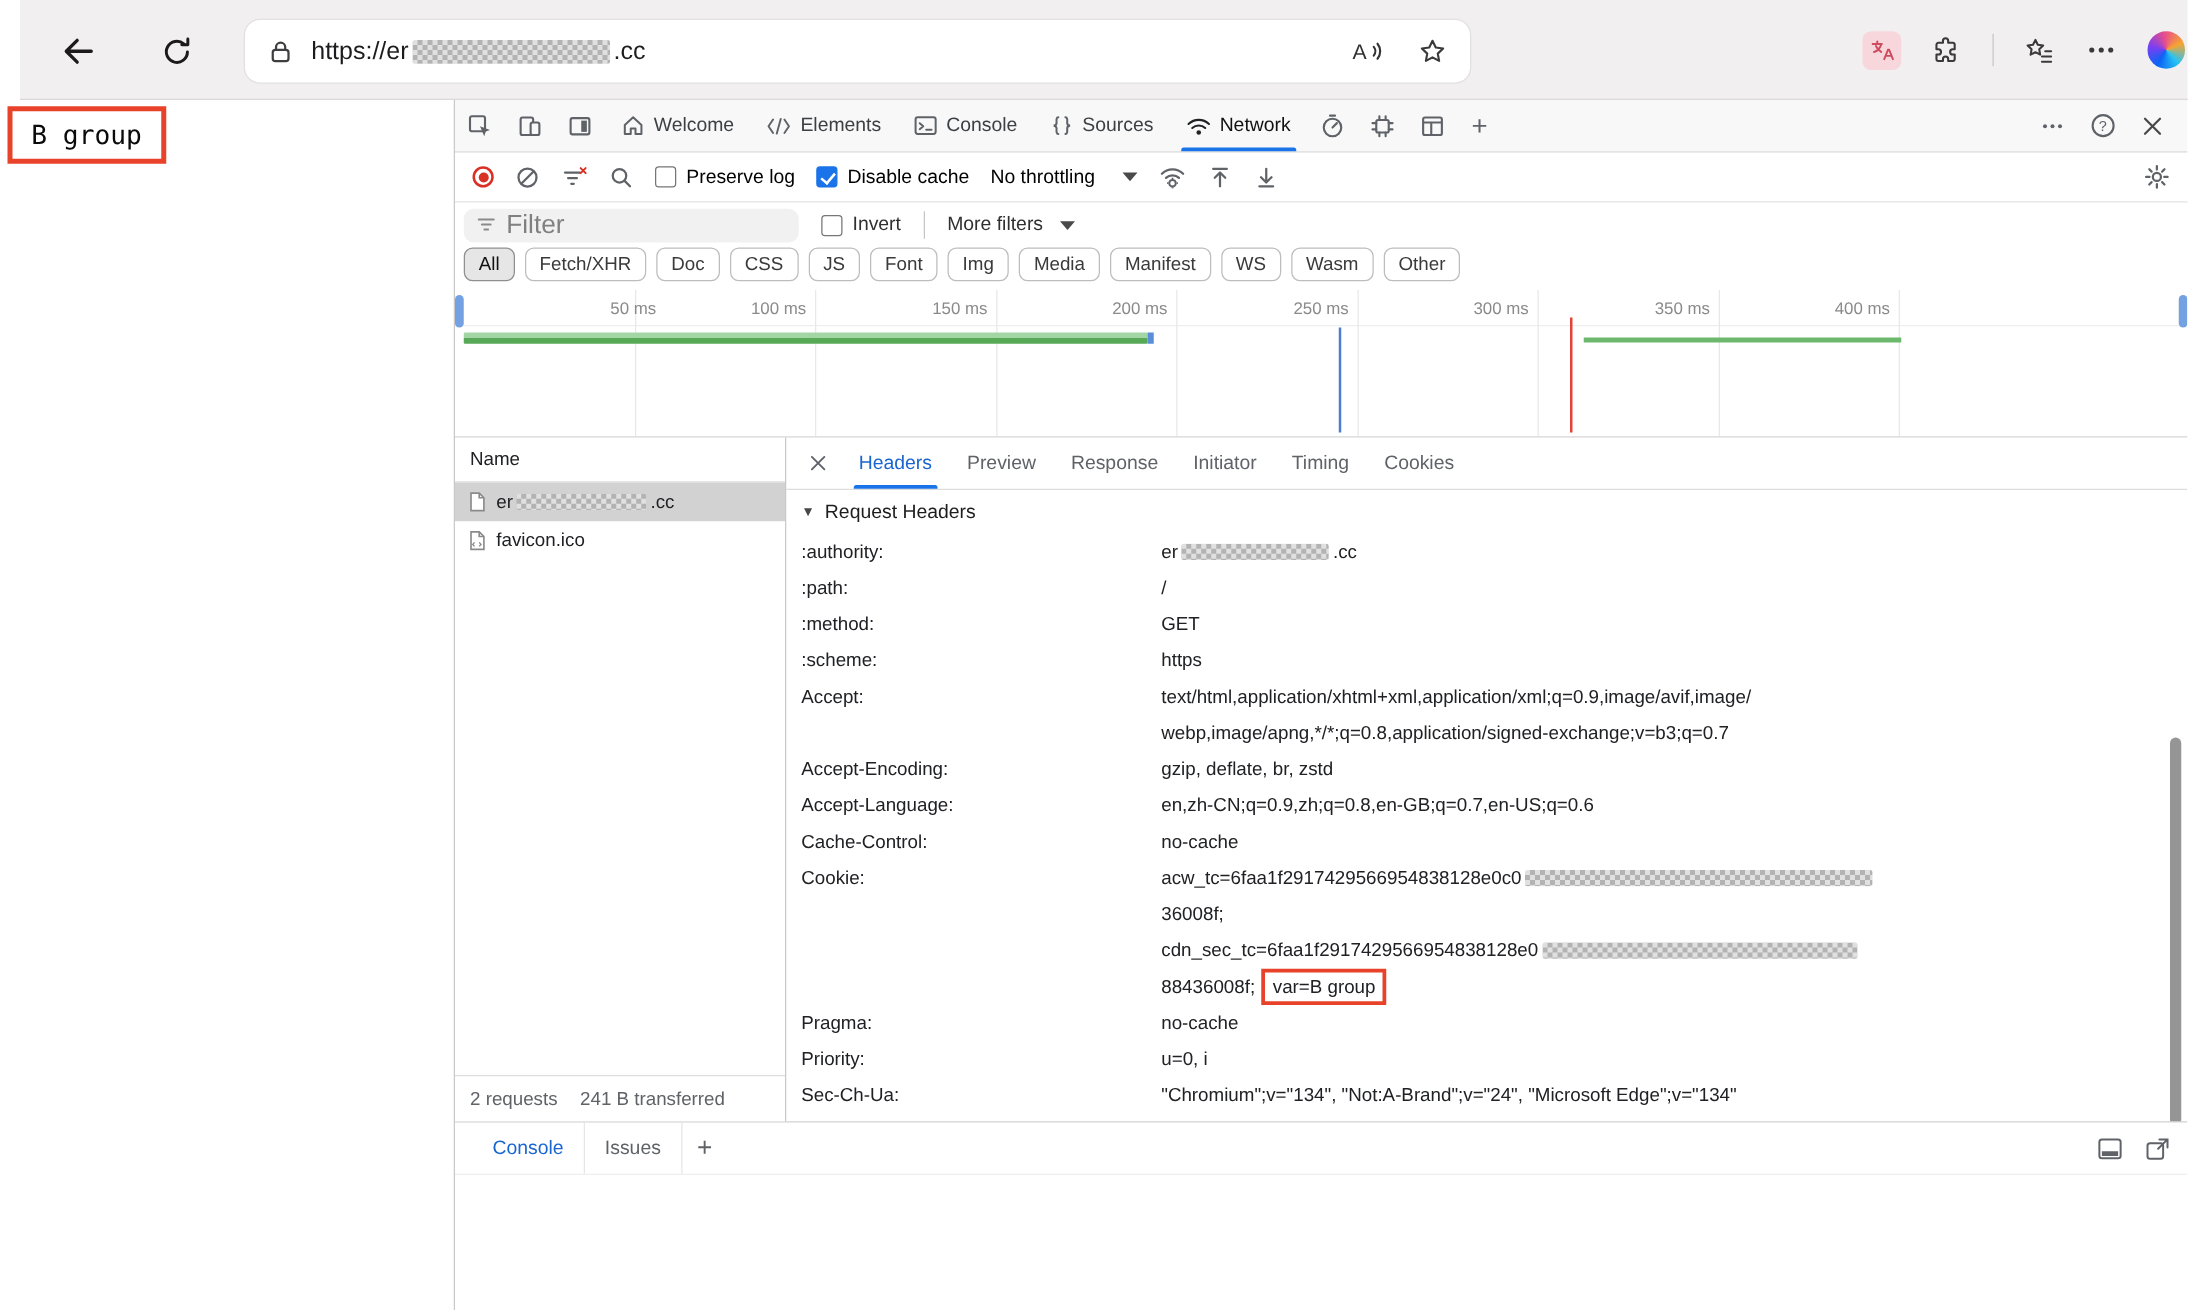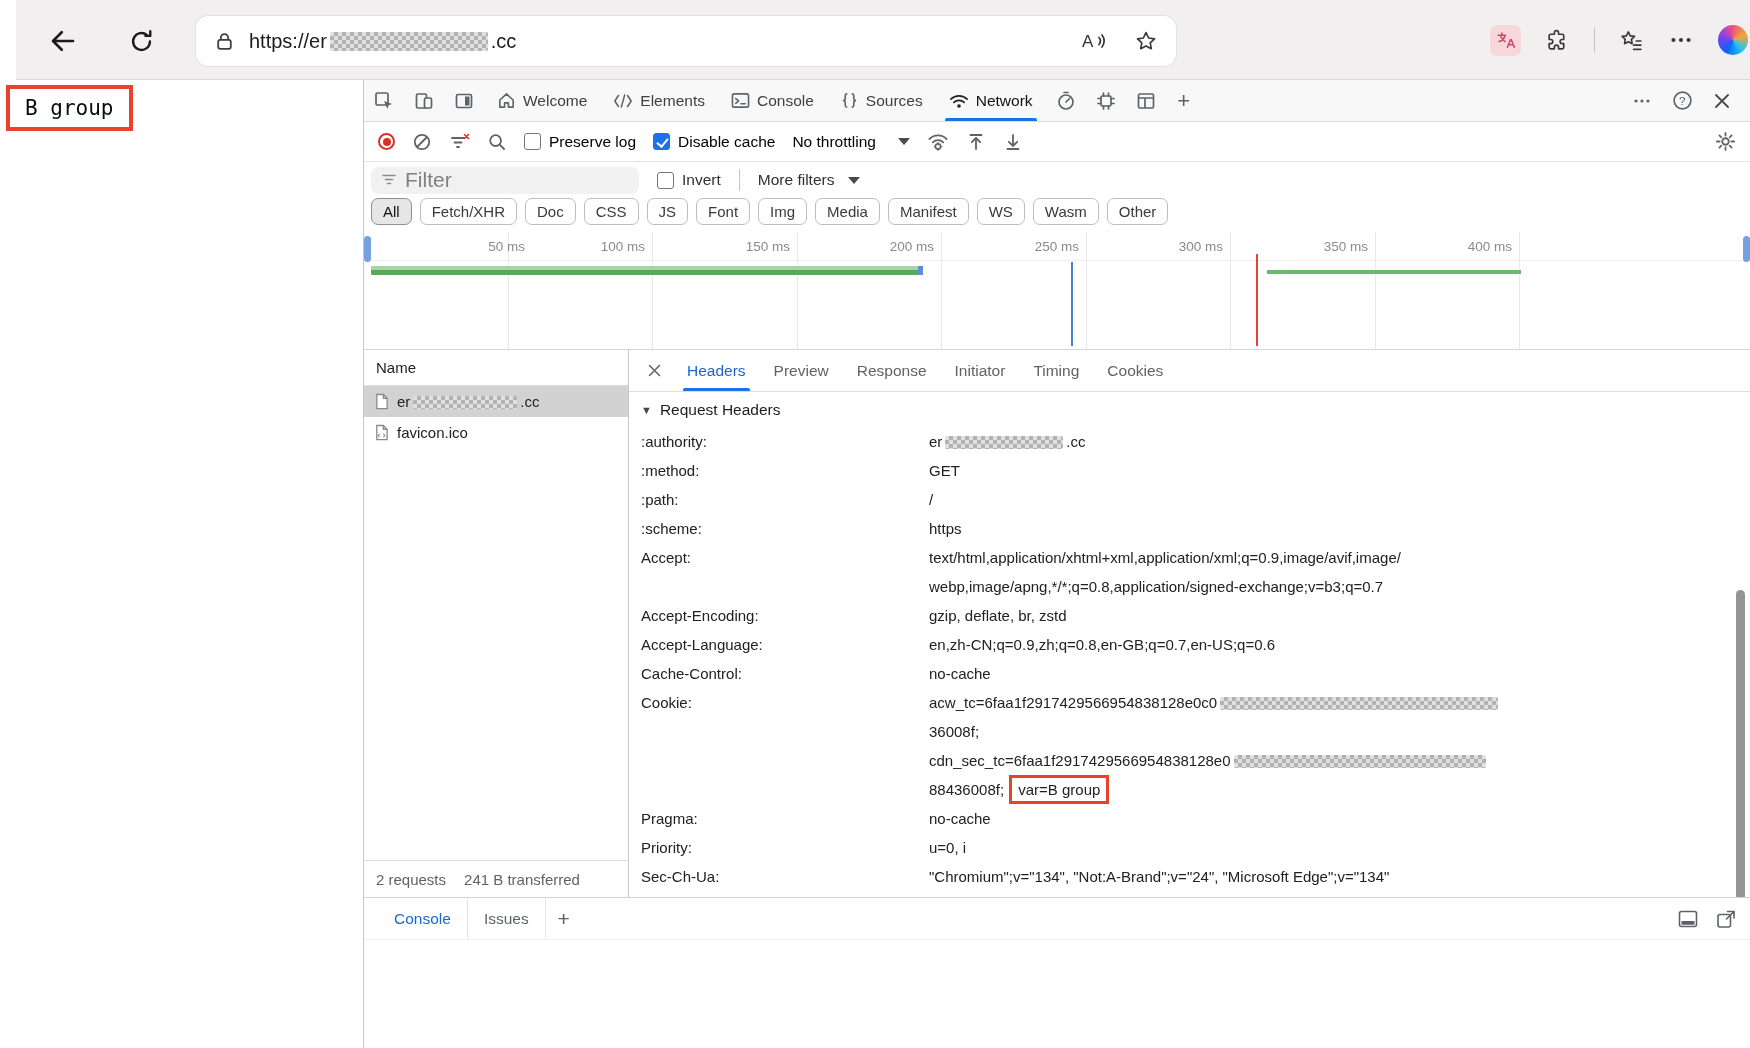--- a/index.html
+++ b/index.html
@@ -472,29 +472,29 @@
             <span>Request Headers</span>
           </div>
           <div>
               <div class="hrow">
                 <div class="hkey">:authority:</div>
                 <div class="hval">
                   <div class="hline">er<span class="redacted" style="width: 118px;"></span>.cc</div>
                 </div>
               </div>
               <div class="hrow">
+                <div class="hkey">:path:</div>
+                <div class="hval">
+                  <div class="hline">/</div>
+                </div>
+              </div>
+              <div class="hrow">
                 <div class="hkey">:method:</div>
                 <div class="hval">
                   <div class="hline">GET</div>
-                </div>
-              </div>
-              <div class="hrow">
-                <div class="hkey">:path:</div>
-                <div class="hval">
-                  <div class="hline">/</div>
                 </div>
               </div>
               <div class="hrow">
                 <div class="hkey">:scheme:</div>
                 <div class="hval">
                   <div class="hline">https</div>
                 </div>
               </div>
               <div class="hrow">
                 <div class="hkey">Accept:</div>

